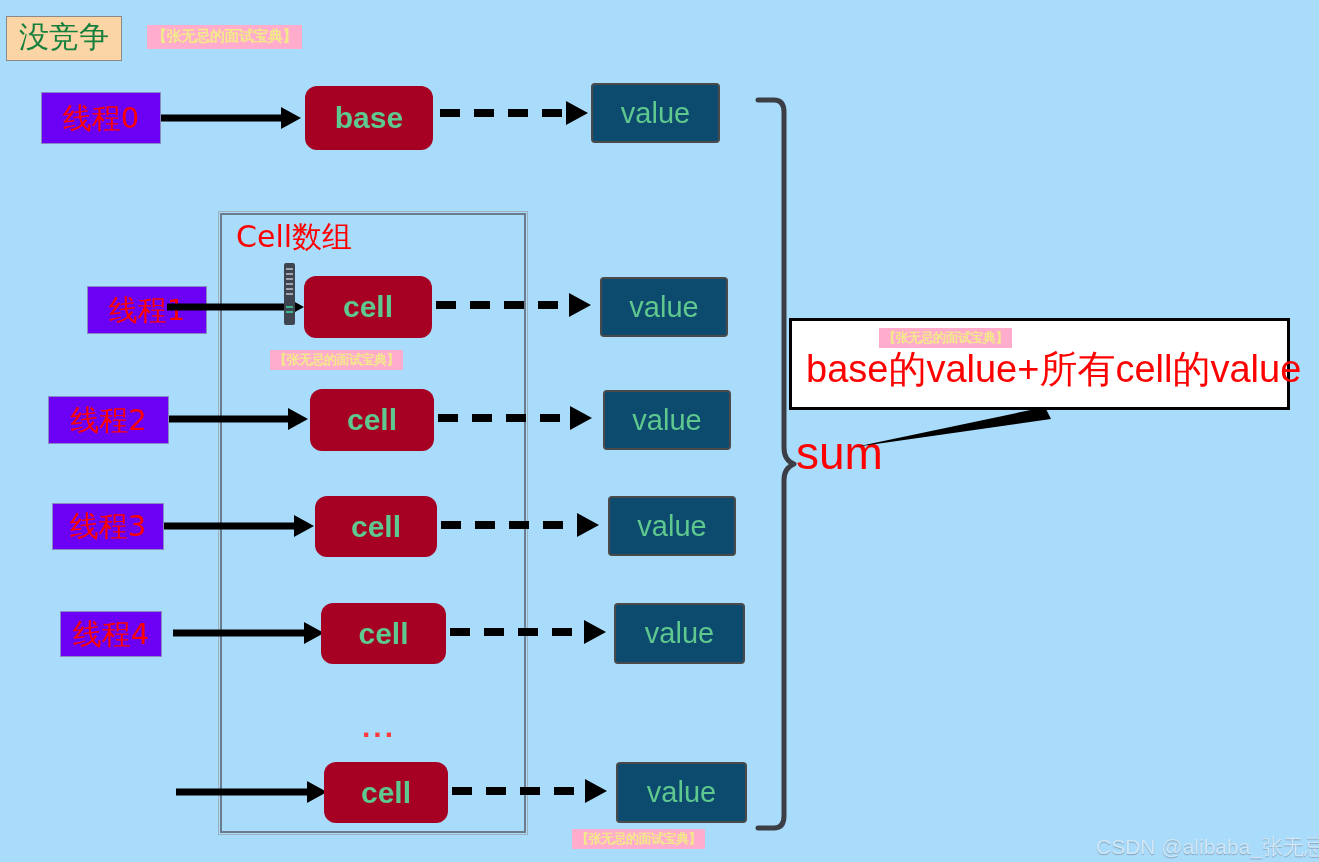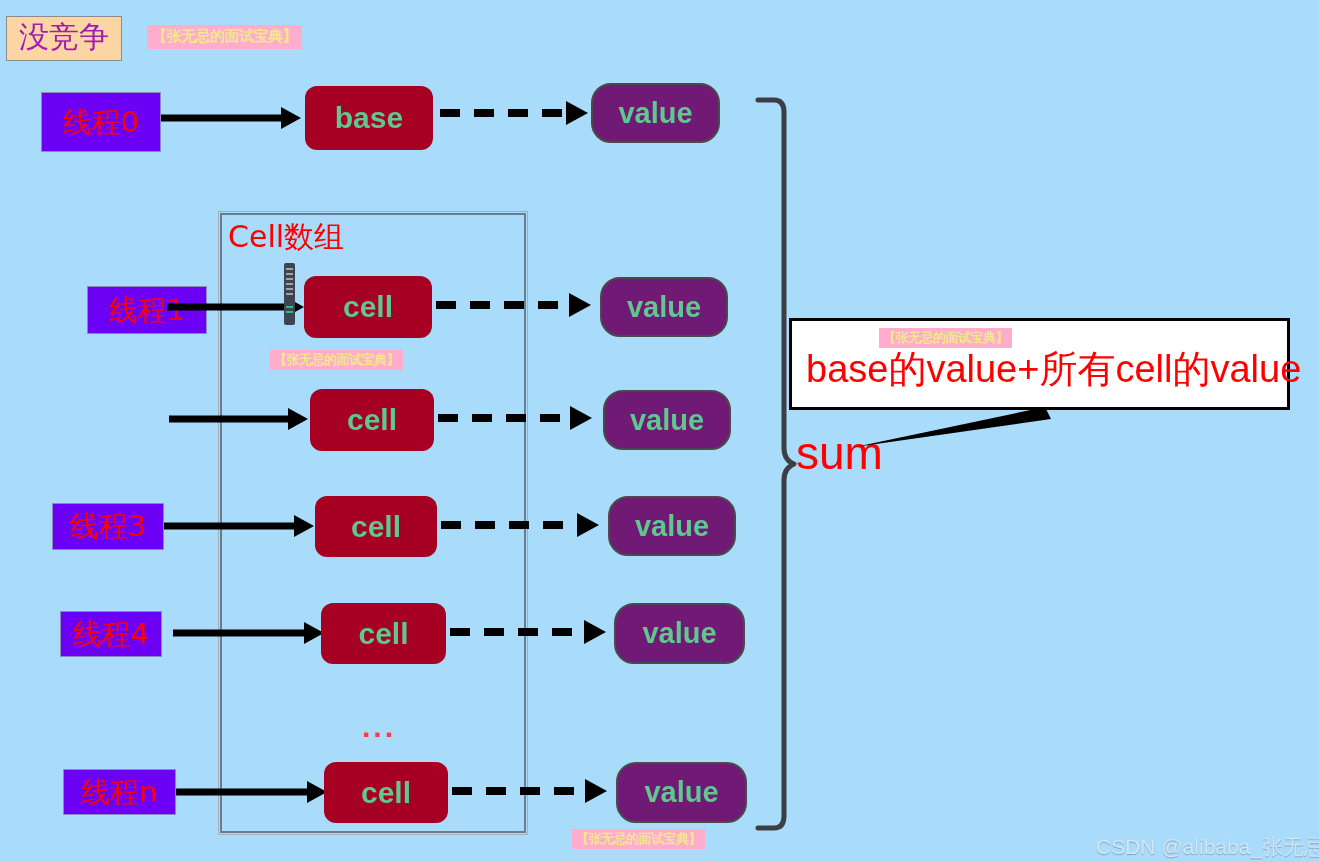--- a/index.html
+++ b/index.html
@@ -10,21 +10,21 @@
     overflow:hidden;
     position:relative;
   }
   #stage{position:absolute;left:0;top:0;width:1319px;height:862px;}
 
   
   .sec-label{
     position:absolute;
     background:#fbd5a5;
     border:1px solid #8a8a8a;
-    color:#a21caf;
+    color:#15803d;
     font-size:30px;
     line-height:1;
     padding:5px 12px 8px 12px;
     font-family:"DejaVu Sans","Liberation Sans",sans-serif;
     white-space:nowrap;
   }
 
   
   .wm{
     position:absolute;
@@ -62,26 +62,26 @@
     color:#5ec88e;
     font-size:30px;
     font-weight:bold;
     display:flex;align-items:center;justify-content:center;
     box-sizing:border-box;
   }
 
   
   .valbox{
     position:absolute;
-    background:#701a75;
+    background:#0c4a6e;
     border:2px solid #4a4a4a;
-    border-radius:20px;
+    border-radius:4px;
     color:#5ec88e;
     font-size:29px;
-    font-weight:bold;
+    font-weight:normal;
     display:flex;align-items:center;justify-content:center;
     box-sizing:border-box;
   }
 
   
   .arrow{position:absolute;height:0;}
   .arrow .shaft{
     position:absolute;left:0;top:50%;transform:translateY(-50%);
     height:7px;background:#000;
   }
@@ -178,39 +178,39 @@
 </style>
 </head>
 <body>
 
 <div id="stage">
 
   <div class="sec-label" style="left:6px;top:16px;">没竞争</div>
 
   <div class="wm" style="left:147px;top:25px;">【张无忌的面试宝典】</div>
 
-  <div class="thread" style="left:41px;top:92px;width:120px;height:60px;text-align:right;">线程0</div>
+  <div class="thread" style="left:41px;top:92px;width:120px;height:52px;text-align:right;">线程0</div>
 
   <div class="arrow" style="left:161px;top:118px;width:140px;">
     <div class="shaft" style="width:122px;"></div>
     <div class="head" style="left:120px;"></div>
   </div>
 
   <div class="redbox" style="left:305px;top:86px;width:128px;height:64px;">base</div>
 
   <div class="darrow" style="left:440px;top:113px;width:150px;">
     <div class="dshaft" style="width:128px;"></div>
     <div class="head" style="left:126px;"></div>
   </div>
 
   <div class="valbox" style="left:591px;top:83px;width:129px;height:60px;">value</div>
 
 
   <div class="cellarray" style="left:220px;top:213px;width:306px;height:620px;"></div>
-  <div class="cellarray-label" style="left:228px;top:222px;">Cell数组</div>
+  <div class="cellarray-label" style="left:236px;top:222px;">Cell数组</div>
 
   <div class="thread" style="left:47px;top:286px;width:120px;height:48px;margin-left:40px;">线程1</div>
   <div class="arrow" style="left:167px;top:307px;width:135px;">
     <div class="shaft" style="width:120px;"></div>
     <div class="head" style="left:117px;"></div>
   </div>
 
   <div class="cursor-artifact" style="left:282px;top:263px;">
     <svg width="16" height="62" viewBox="0 0 16 62">
       <rect x="2" y="0" width="11" height="62" rx="2" fill="#3f4550"></rect>
@@ -229,20 +229,21 @@
     </svg>
   </div>
   <div class="redbox" style="left:304px;top:276px;width:128px;height:62px;">cell</div>
   <div class="wm small" style="left:270px;top:350px;">【张无忌的面试宝典】</div>
   <div class="darrow" style="left:436px;top:305px;width:160px;">
     <div class="dshaft" style="width:135px;"></div>
     <div class="head" style="left:133px;"></div>
   </div>
   <div class="valbox" style="left:600px;top:277px;width:128px;height:60px;">value</div>
 
+  <div class="thread" style="left:48px;top:396px;width:121px;height:48px;">线程2</div>
   <div class="arrow" style="left:169px;top:419px;width:140px;">
     <div class="shaft" style="width:122px;"></div>
     <div class="head" style="left:119px;"></div>
   </div>
   <div class="redbox" style="left:310px;top:389px;width:124px;height:62px;">cell</div>
   <div class="darrow" style="left:438px;top:418px;width:160px;">
     <div class="dshaft" style="width:134px;"></div>
     <div class="head" style="left:132px;"></div>
   </div>
   <div class="valbox" style="left:603px;top:390px;width:128px;height:60px;">value</div>
@@ -266,21 +267,20 @@
   </div>
   <div class="redbox" style="left:321px;top:603px;width:125px;height:61px;">cell</div>
   <div class="darrow" style="left:450px;top:632px;width:165px;">
     <div class="dshaft" style="width:136px;"></div>
     <div class="head" style="left:134px;"></div>
   </div>
   <div class="valbox" style="left:614px;top:603px;width:131px;height:61px;">value</div>
 
   <div class="ellipsis" style="left:362px;top:712px;">...</div>
 
-  <div class="thread" style="left:63px;top:769px;width:113px;height:46px;">线程n</div>
   <div class="arrow" style="left:176px;top:792px;width:152px;">
     <div class="shaft" style="width:134px;"></div>
     <div class="head" style="left:131px;"></div>
   </div>
   <div class="redbox" style="left:324px;top:762px;width:124px;height:61px;">cell</div>
   <div class="darrow" style="left:452px;top:791px;width:165px;">
     <div class="dshaft" style="width:135px;"></div>
     <div class="head" style="left:133px;"></div>
   </div>
   <div class="valbox" style="left:616px;top:762px;width:131px;height:61px;">value</div>

